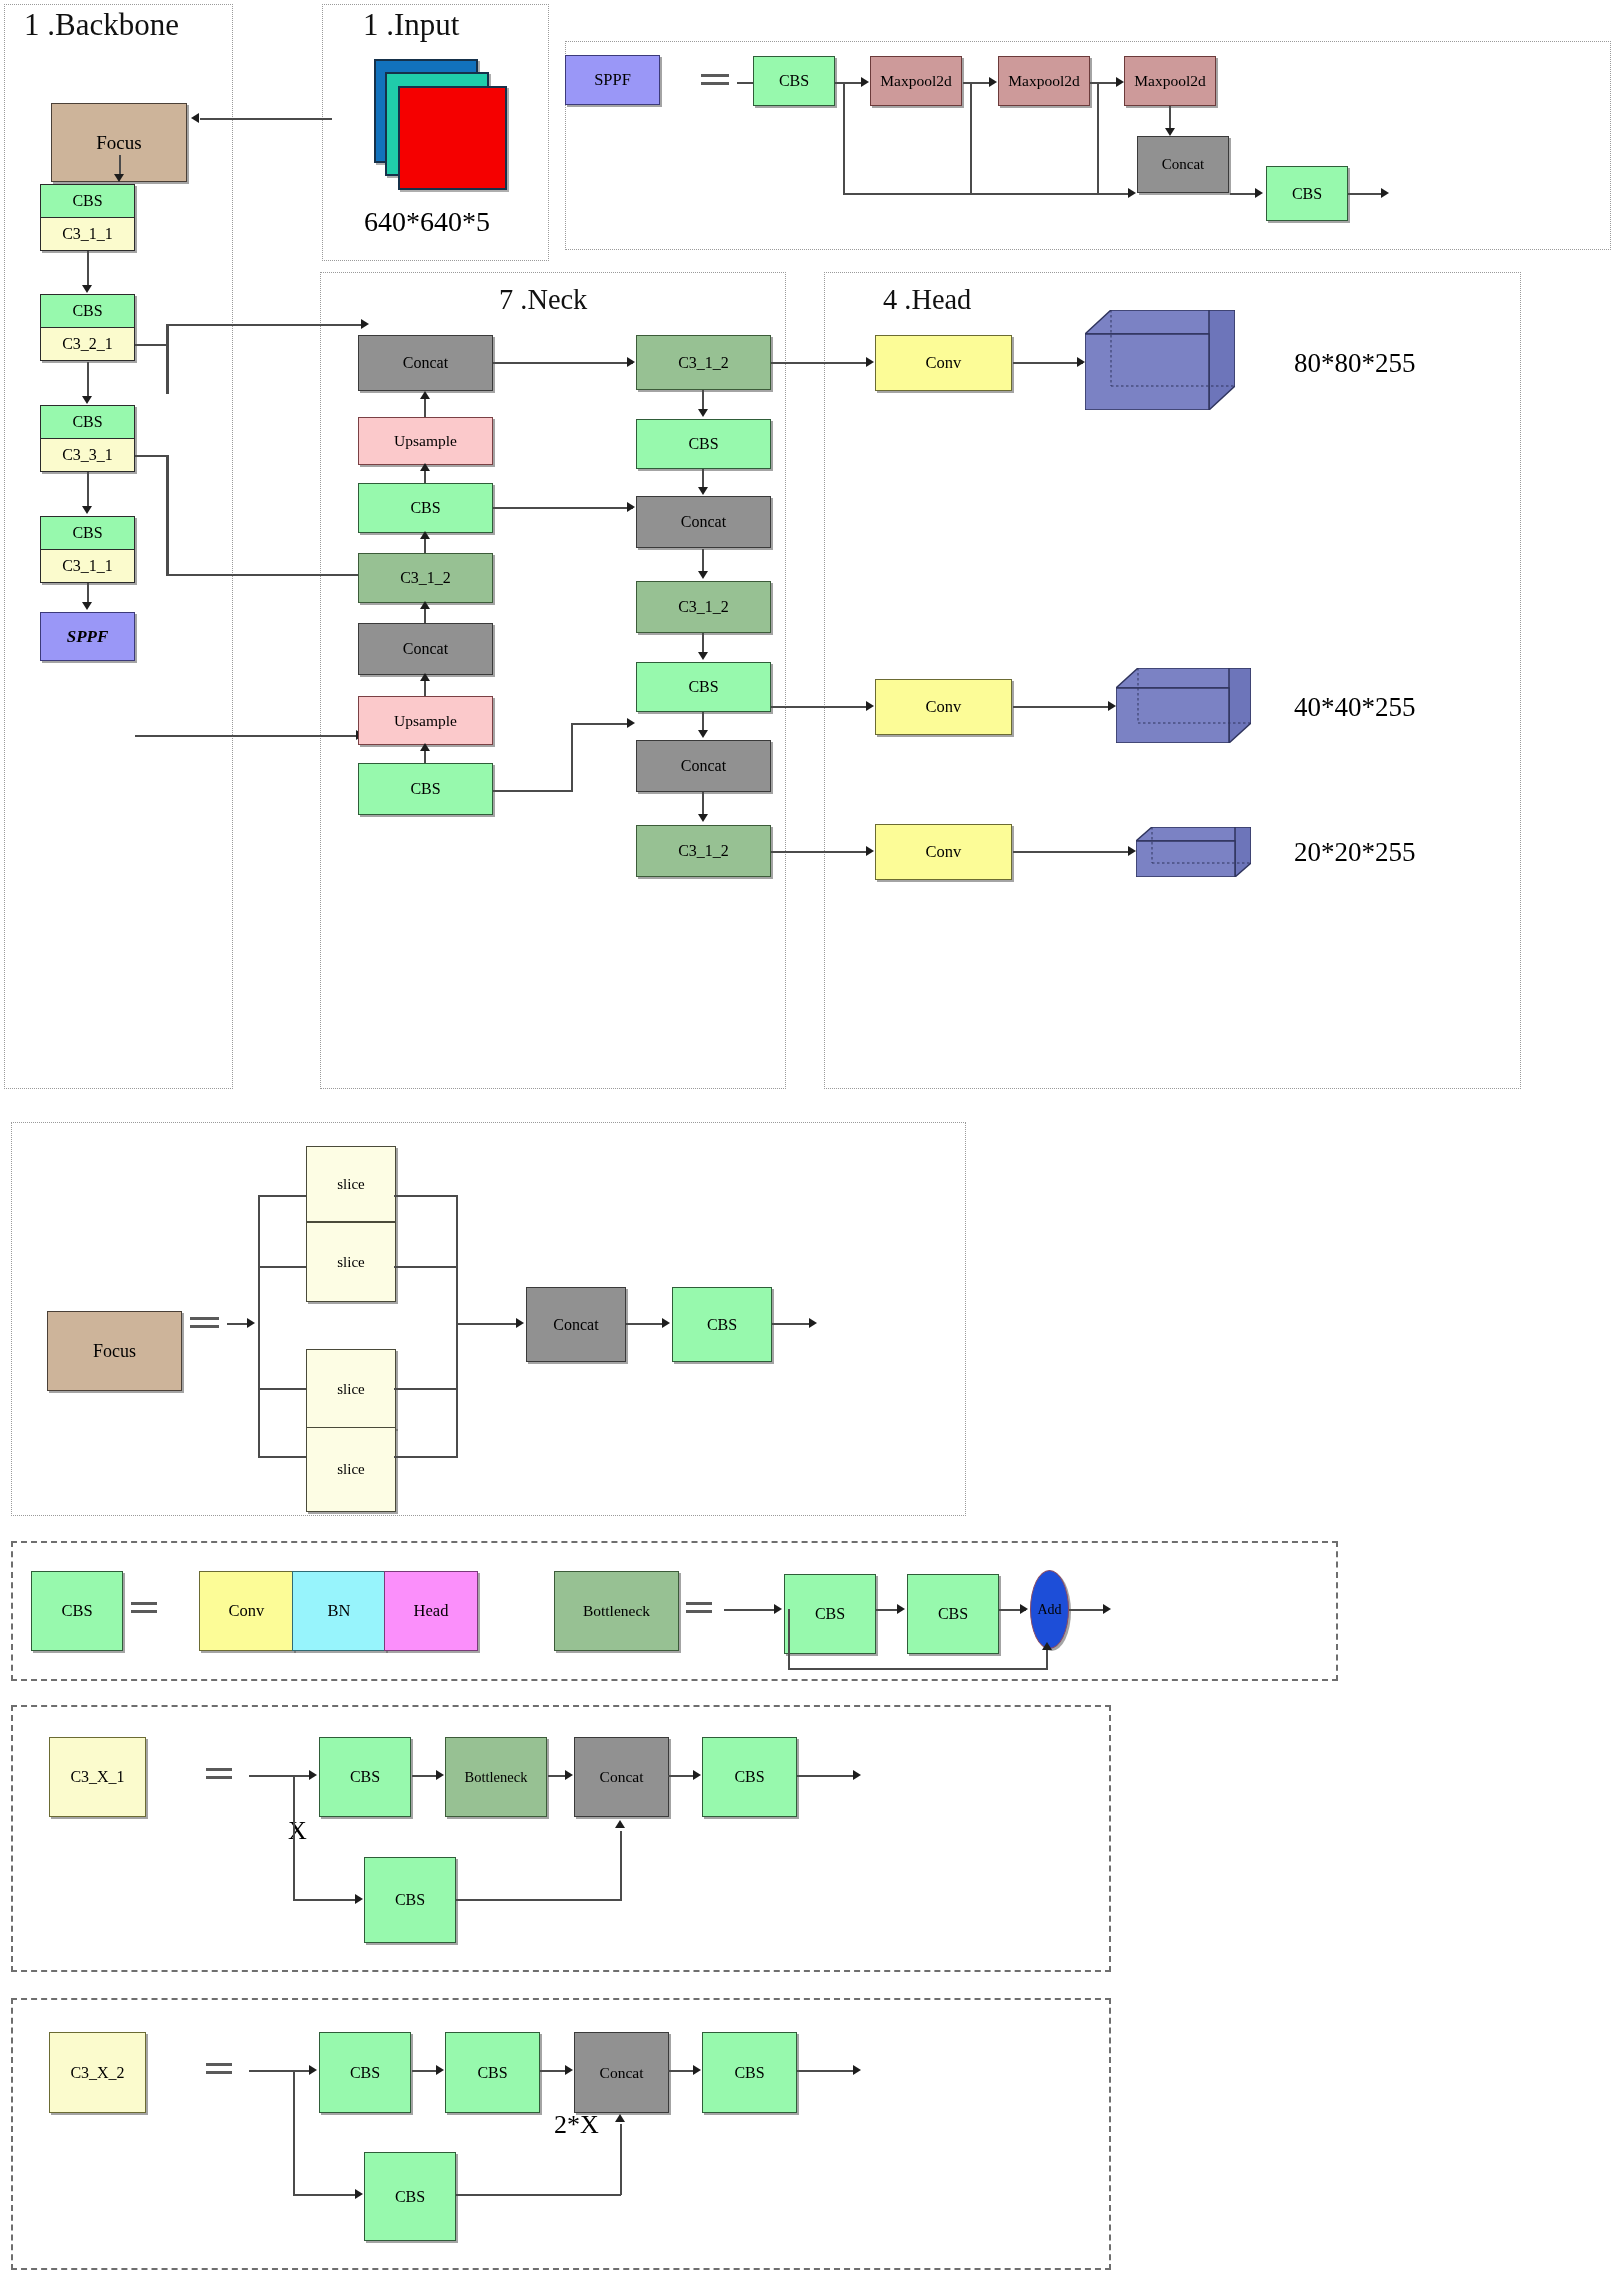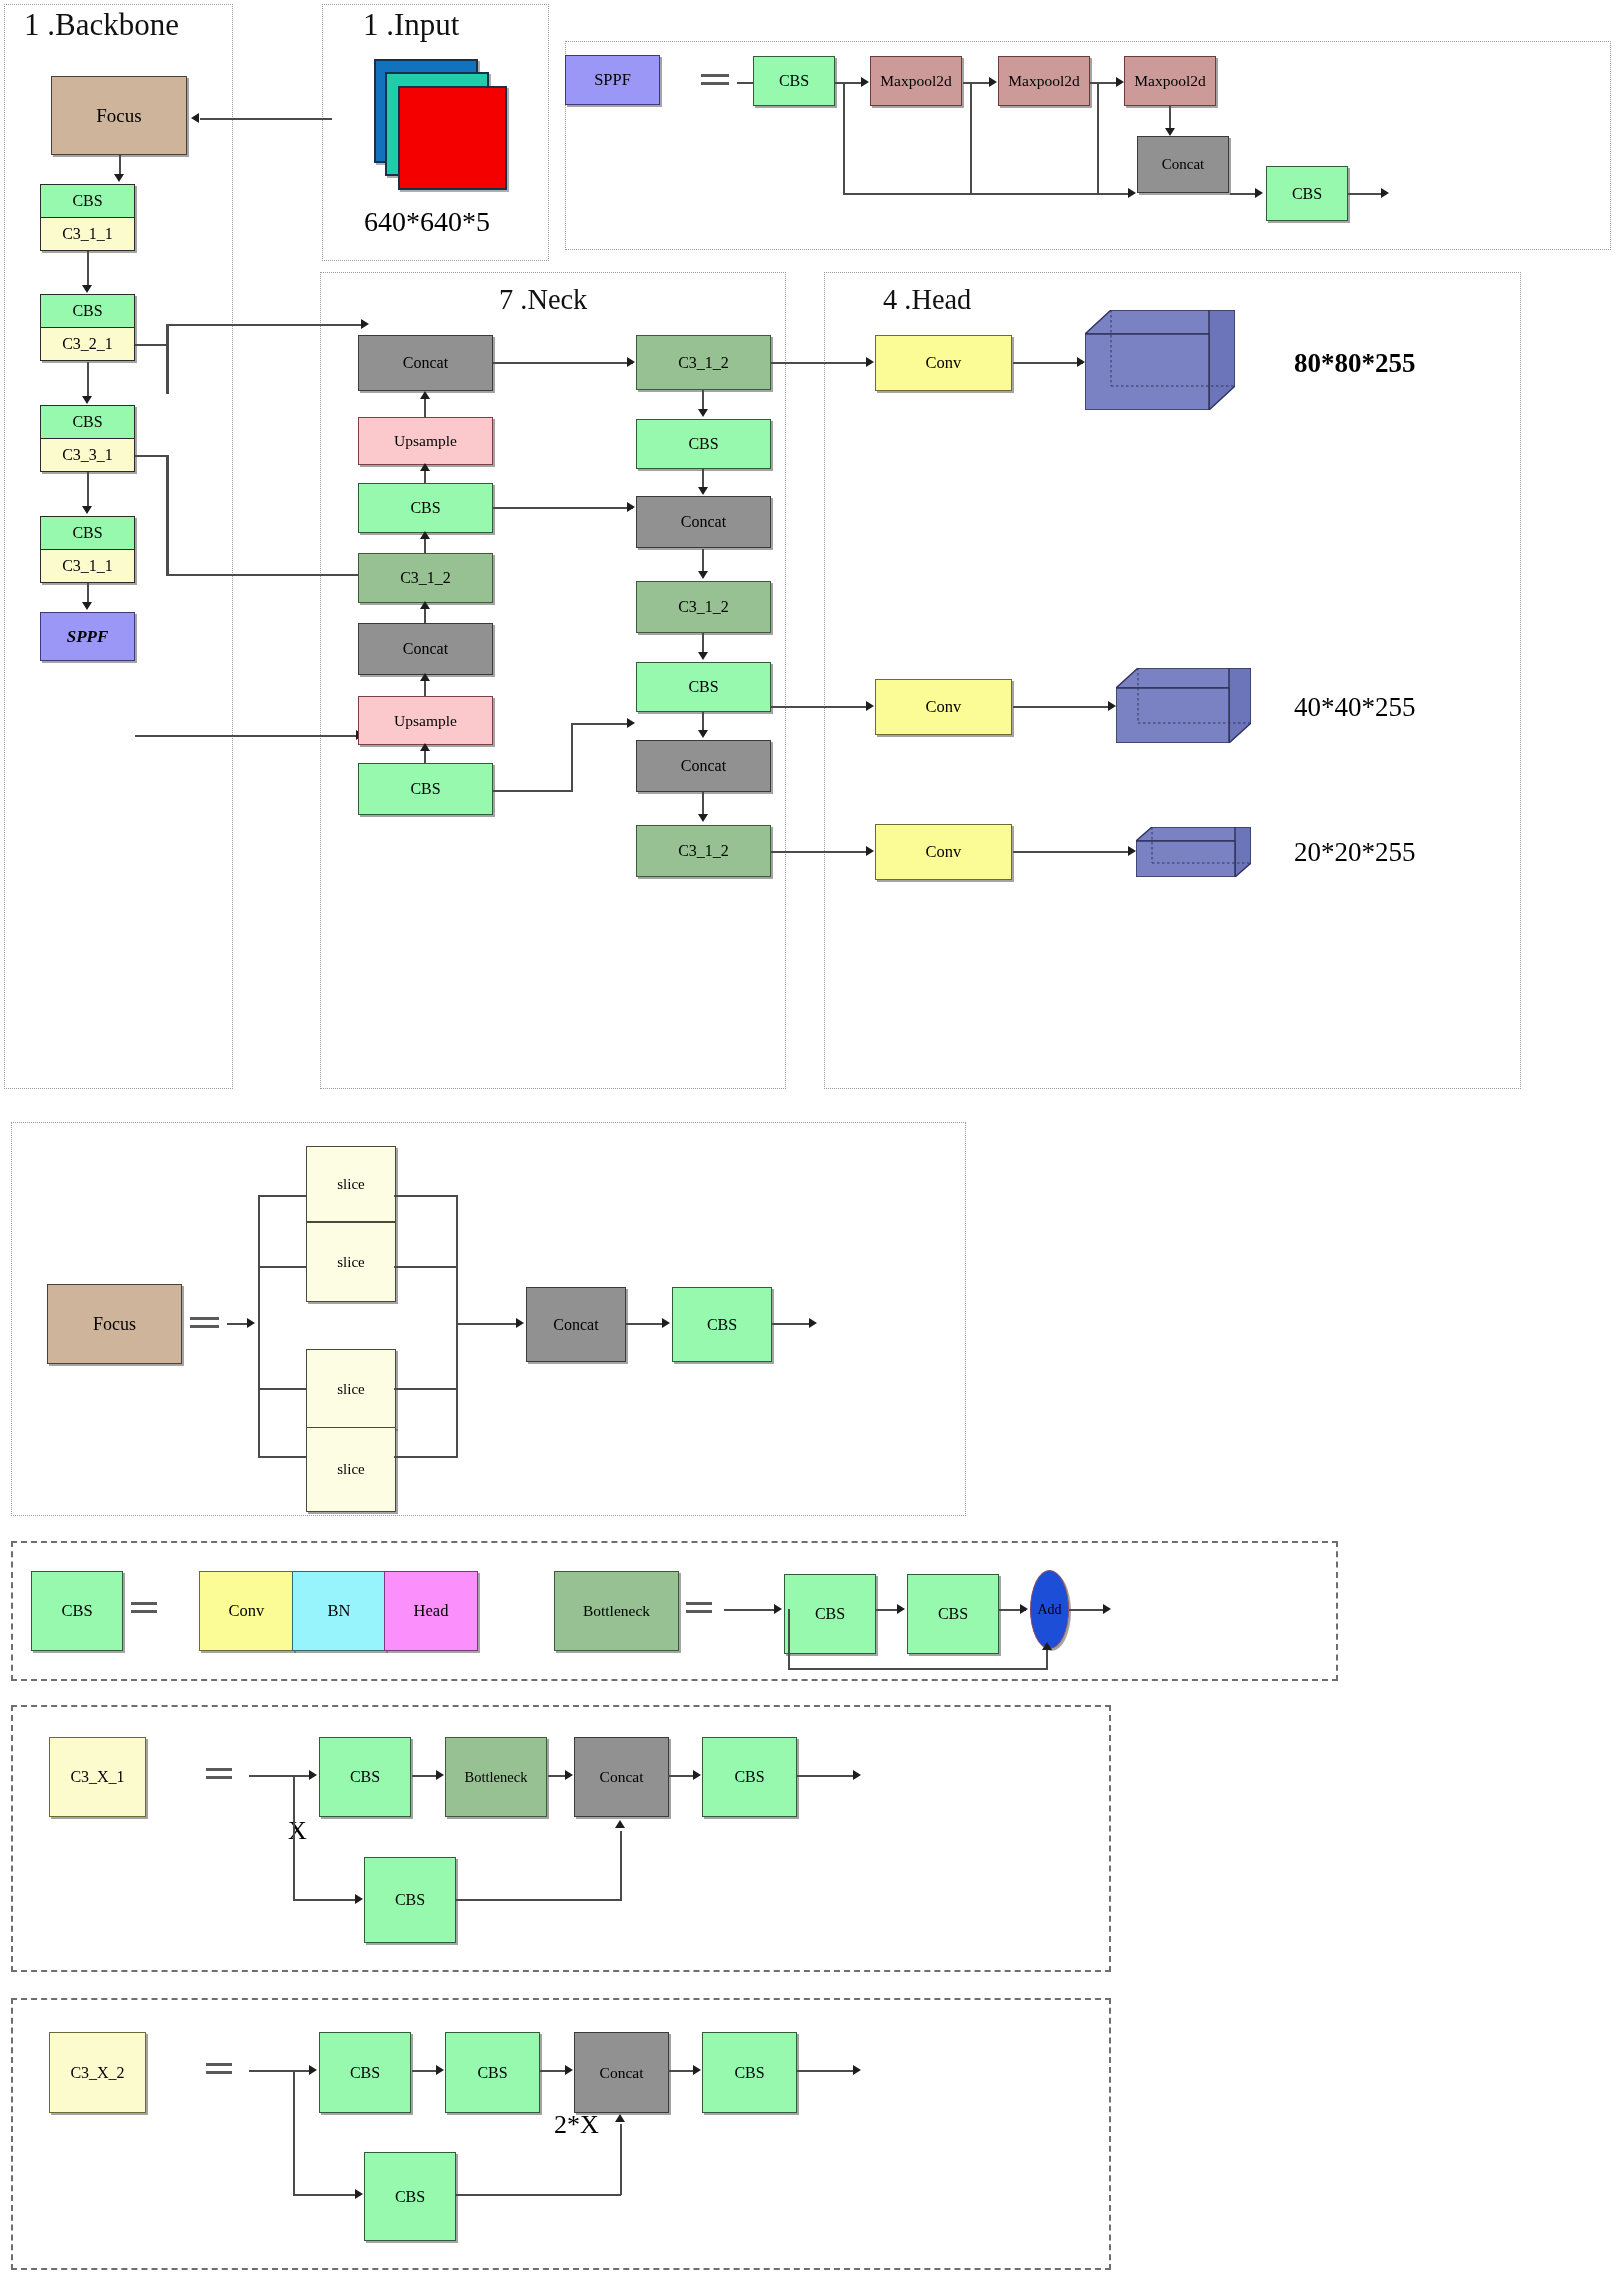--- a/index.html
+++ b/index.html
@@ -12,21 +12,21 @@
         font-family:"Liberation Serif", serif;color:#000;
         box-shadow:2px 2px 0 rgba(90,90,90,.55);}
   .node span{line-height:1;white-space:nowrap;}
 
   .c-green   {background:#97f9ad;border-color:#2f5d39;}
   .c-yellow  {background:#fbfbcd;border-color:#6b6b33;}
   .c-dgreen  {background:#97c193;border-color:#3c5b39;}
   .c-grey    {background:#919191;border-color:#3a3a3a;}
   .c-pink    {background:#fbc9cb;border-color:#7a4044;}
   .c-purple  {background:#9a97f7;border-color:#3c3a7a;}
-  .c-brown   {background:#cdb49a;border-color:#4a4037;}
+  .c-brown   {background:#cdb49a;border-color:#4a4037;margin-top:27px;}
   .c-conv    {background:#fcfc97;border-color:#6b6b33;}
   .c-maroon  {background:#cd9a9a;border-color:#6b3a3a;}
   .c-cyan    {background:#97f4fc;border-color:#2f6b74;}
   .c-magenta {background:#fb8ffb;border-color:#7a3a7a;}
   .c-cream   {background:#fdfde4;border-color:#4a4a3a;}
   .c-add     {background:#1d4ed8;border-color:#8a4a63;border-radius:50%;}
 
   
   .stack{position:absolute;box-sizing:border-box;border:1.5px solid #2b2b2b;
          box-shadow:2px 2px 0 rgba(90,90,90,.55);display:flex;flex-direction:column;}
@@ -301,21 +301,21 @@
   <div class="arrow ar-r" style="left:1077px;top:357px;"></div>
   <div class="cube" style="left:1085px;top:310px;width:150px;height:100px;">
     <svg width="150" height="100" viewBox="0 0 300 200">
       <polygon points="0,48 52,0 300,0 248,48" fill="#7b82c4" stroke="#30355e" stroke-width="3"></polygon>
       <polygon points="248,0 300,0 300,152 248,200" fill="#6d75ba" stroke="#30355e" stroke-width="3"></polygon>
       <rect x="0" y="48" width="248" height="152" fill="#7b82c4" stroke="#30355e" stroke-width="3"></rect>
       <line x1="52" y1="0" x2="52" y2="152" stroke="#30355e" stroke-width="2" stroke-dasharray="5,5"></line>
       <line x1="52" y1="152" x2="300" y2="152" stroke="#30355e" stroke-width="2" stroke-dasharray="5,5"></line>
     </svg>
   </div>
-  <div class="lbl" style="left:1294px;top:348px;font-size:27px;font-weight:bold;">80*80*255</div>
+  <div class="lbl" style="left:1294px;top:348px;font-size:27px;">80*80*255</div>
 
   <div class="arrow ar-r" style="left:866px;top:701px;"></div>
   <div class="node c-conv" style="left:875px;top:679px;width:137px;height:56px;">
     <span style="font-size:16.5px;">Conv</span>
   </div>
   <div class="ln lnh" style="left:1013px;top:706px;width:100px;"></div>
   <div class="arrow ar-r" style="left:1108px;top:701px;"></div>
   <div class="cube" style="left:1116px;top:668px;width:135px;height:75px;">
     <svg width="135" height="75" viewBox="0 0 270 150">
       <polygon points="0,40 44,0 270,0 226,40" fill="#7b82c4" stroke="#30355e" stroke-width="3"></polygon>

